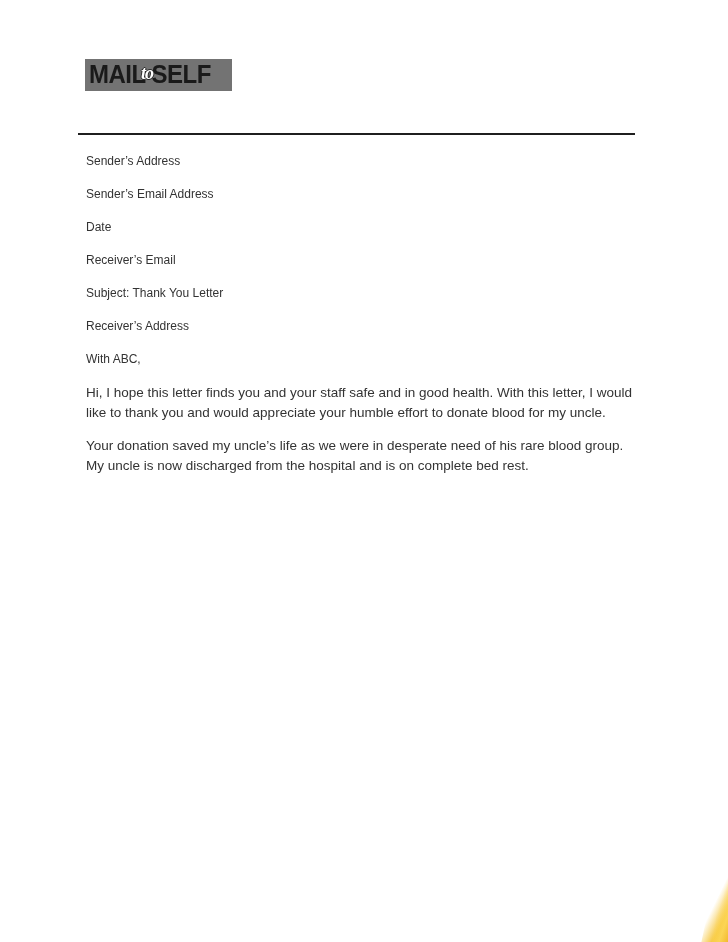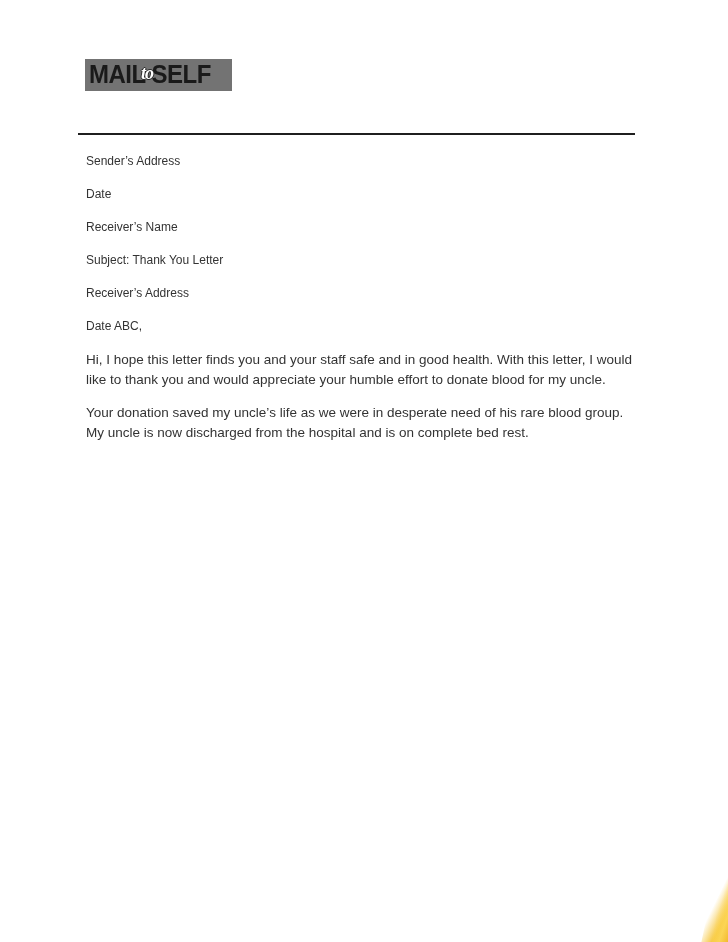--- a/index.html
+++ b/index.html
@@ -141,26 +141,27 @@
       <span class="logo-text">MAIL SELF</span>
       <span class="logo-to">to</span>
     </div>
   </div>
 
   <div class="divider"></div>
 
   <div class="letter">
 
     <p class="line">Sender’s Address</p>
+    <p class="line">Sender’s Email Address</p>
     <p class="line">Date</p>
-    <p class="line">Receiver’s Name</p>
+    <p class="line">Receiver’s Email</p>
     <p class="line">Subject: Thank You Letter</p>
 
     <p class="line">Receiver’s Address</p>
-    <p class="line">Date ABC,</p>
+    <p class="line">With ABC,</p>
 
     <p class="para wide">Hi, I hope this letter finds you and your staff safe and in good health. With this letter, I would like to thank you and would appreciate your humble effort to donate blood for my uncle.</p>
     <p class="para wide">Your donation saved my uncle’s life as we were in desperate need of his rare blood group. My uncle is now discharged from the hospital and is on complete bed rest.</p>
 
 
   </div>
 
   <div class="corner-flourish">
     <div class="wedge"></div>
     <div class="wedge2"></div>

